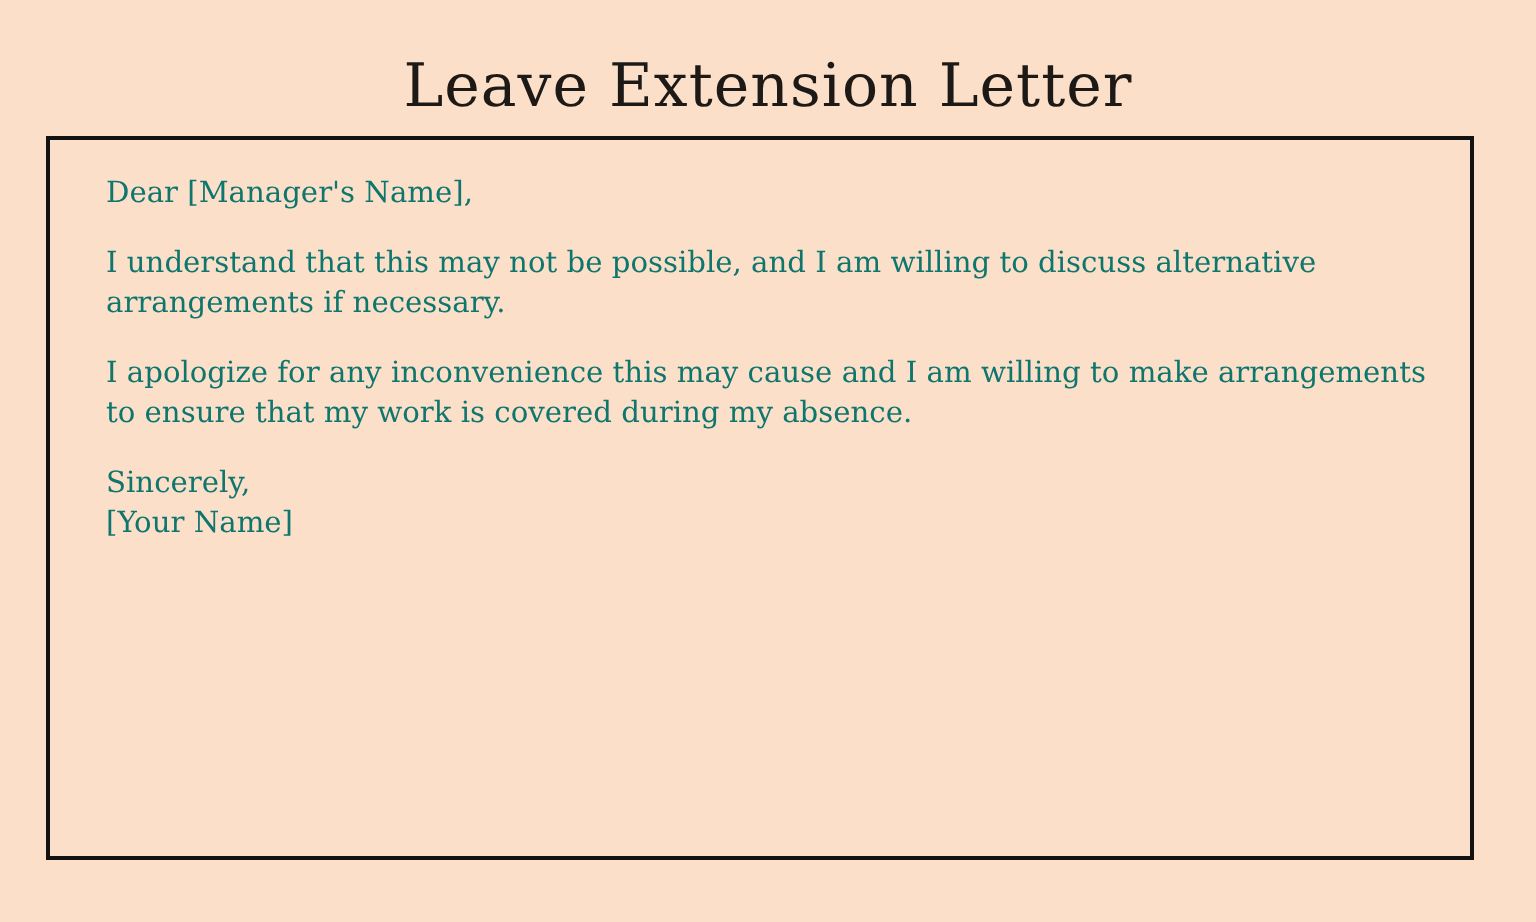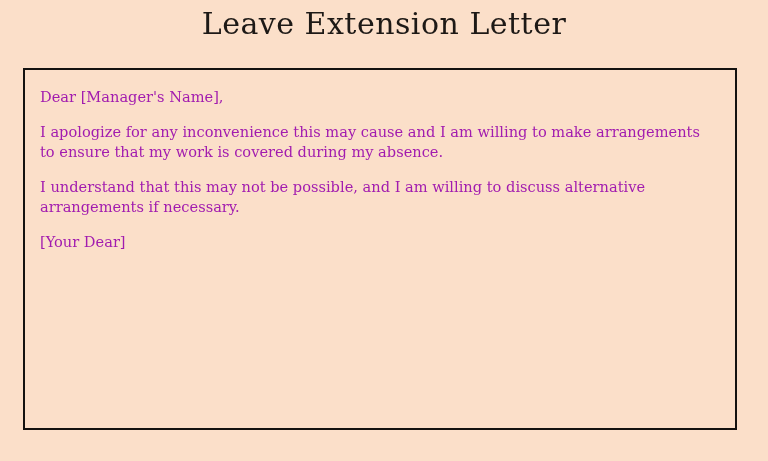--- a/index.html
+++ b/index.html
@@ -10,50 +10,51 @@
     width: 768px;
     height: 461px;
     background: #fbdfc9;
     font-family: "DejaVu Serif", serif;
     color: #26211d;
     overflow: hidden;
     position: relative;
   }
   .page-title {
     margin: 0;
-    padding-top: 6px;
+    padding-top: 26px;
     text-align: center;
     font-size: 30px;
     font-weight: 500;
     letter-spacing: 0.5px;
     color: #1d1916;
   }
   .letter-box {
     position: absolute;
     left: 23px;
     top: 68px;
     width: 714px;
     height: 362px;
     box-sizing: border-box;
     border: 2.5px solid #141210;
     padding: 17px 16px 14px 15px;
   }
   .letter-box p {
-    margin: 0 0 15px 0;
+    margin: 0 0 15px 13px;
     font-size: 14.6px;
     line-height: 20px;
-    color: #a21caf;
+    color: #0f766e;
   }
   .letter-box .signoff {
     margin-bottom: 0;
   }
 </style>
 </head>
 <body>
 
 <h1 class="page-title">Leave Extension Letter</h1>
 
 <div class="letter-box">
   <p>Dear [Manager's Name],</p>
+  <p>I understand that this may not be possible, and I am willing to discuss alternative arrangements if necessary.</p>
   <p>I apologize for any inconvenience this may cause and I am willing to make arrangements to ensure that my work is covered during my absence.</p>
-  <p>I understand that this may not be possible, and I am willing to discuss alternative arrangements if necessary.</p>
-  <p class="signoff">[Your Dear]</p>
+  <p class="signoff">Sincerely,</p>
+  <p class="signoff">[Your Name]</p>
 </div>
 
 </body></html>

